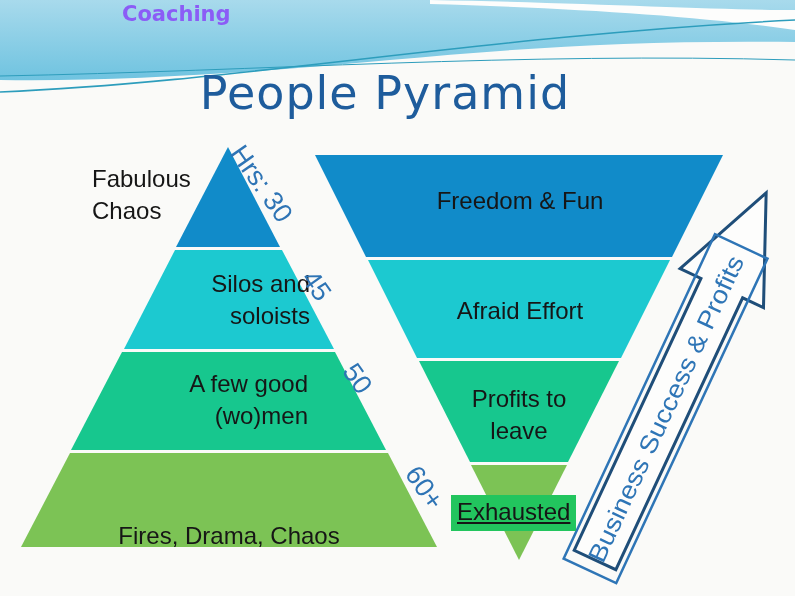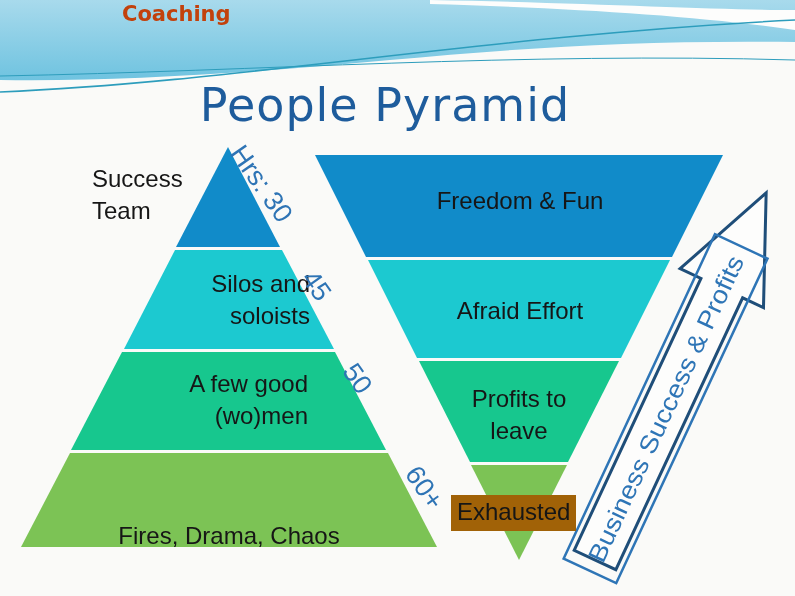--- a/index.html
+++ b/index.html
@@ -6,43 +6,44 @@
   body{
     width:795px;height:596px;position:relative;overflow:hidden;
     background:#FAFAF8;
     font-family:"Liberation Sans", sans-serif;
   }
   #waves-svg{position:absolute;top:0;left:0;}
   #diagram-svg{position:absolute;top:0;left:0;}
   .brand{
     position:absolute;left:122px;top:2px;
     font-family:"DejaVu Sans", sans-serif;
-    font-size:21px;font-weight:600;color:#c2410c;
+    font-size:21px;font-weight:600;color:#8b5cf6;
   }
   .title{
-    position:absolute;left:160px;top:78px;width:450px;
+    position:absolute;left:160px;top:66px;width:450px;
     text-align:center;
     font-family:"DejaVu Sans", sans-serif;
     font-size:46px;font-weight:500;letter-spacing:1px;
     color:#1E5C9C;
   }
   .label{
     position:absolute;
     font-size:24px;line-height:1.32;color:#161616;
     text-align:center;
   }
   .label.left-align{text-align:left;}
   .rot{
     position:absolute;white-space:nowrap;
     transform:translate(-50%,-50%) rotate(55deg);
     font-size:27px;color:#2E74B5;
   }
   .exhausted-box{
-    background:#a16207;
+    background:#22c55e;
     padding:1px 6px 3px 6px;
+    text-decoration:underline;
   }
 </style>
 </head>
 <body>
 
 <svg id="waves-svg" width="795" height="120" viewBox="0 0 795 120">
   <defs>
     <linearGradient id="skyGrad" x1="0" y1="0" x2="0" y2="1">
       <stop offset="0" stop-color="#A8DAEC"></stop>
       <stop offset="1" stop-color="#6FC3E0"></stop>
@@ -74,21 +75,21 @@
     <polygon points="471,465 567,465 519,560" fill="#7CC355"></polygon>
   </g>
 
   <g transform="translate(595,560) rotate(-65)">
     <path d="M0,-23 L300,-23 L300,-46 L405,0 L300,46 L300,23 L0,23 Z" fill="#FDFDFC" stroke="#1F4E79" stroke-width="3" stroke-linejoin="miter"></path>
     <rect x="-12" y="-29" width="358" height="58" fill="none" stroke="#2E75B6" stroke-width="2.5"></rect>
     <text x="167" y="9" text-anchor="middle" font-family="Liberation Sans, sans-serif" font-size="25" textLength="335" lengthAdjust="spacingAndGlyphs" fill="#2E75B6">Business Success &amp; Profits</text>
   </g>
 </svg>
 
-<div class="label left-align" style="left:92px;top:163px;width:125px;">Success Team</div>
+<div class="label left-align" style="left:92px;top:163px;width:125px;">Fabulous Chaos</div>
 
 <div class="label" style="left:148px;top:268px;width:162px;text-align:right;">Silos and soloists</div>
 
 <div class="label" style="left:150px;top:368px;width:158px;text-align:right;">A few good (wo)men</div>
 
 <div class="label" style="left:100px;top:520px;width:258px;white-space:nowrap;">Fires, Drama, Chaos</div>
 
 <div class="label" style="left:395px;top:185px;width:250px;white-space:nowrap;">Freedom &amp; Fun</div>
 
 <div class="label" style="left:405px;top:295px;width:230px;white-space:nowrap;">Afraid Effort</div>

